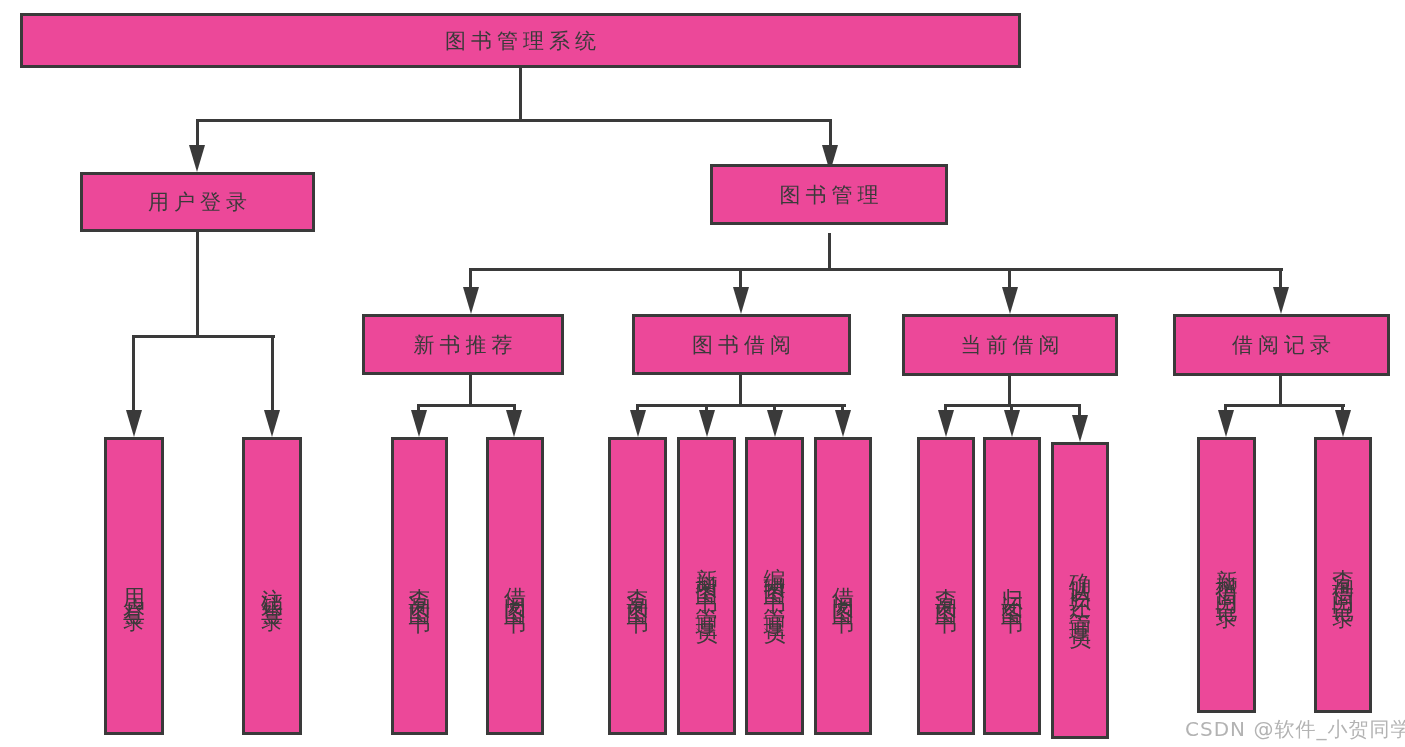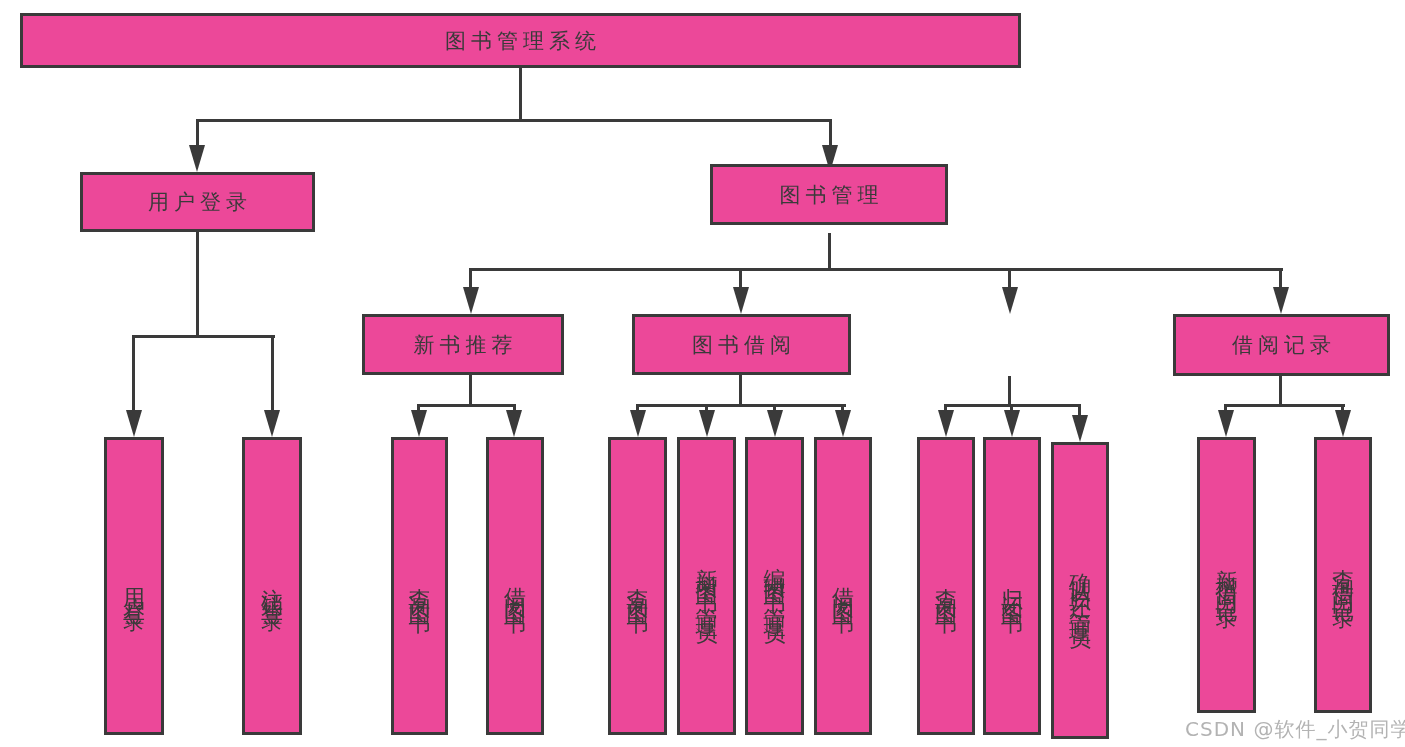--- a/index.html
+++ b/index.html
@@ -92,20 +92,23 @@
   <div class="arw" style="left:1002px;top:287px;"></div>
   <div class="vline" style="left:1279px;top:268px;height:21px;"></div>
   <div class="arw" style="left:1273px;top:287px;"></div>
 
   <div class="box" style="left:362px;top:314px;width:202px;height:61px;">
     <span class="hlabel">新书推荐</span>
   </div>
   <div class="box" style="left:632px;top:314px;width:219px;height:61px;">
     <span class="hlabel">图书借阅</span>
   </div>
+  <div class="box" style="left:902px;top:314px;width:216px;height:62px;">
+    <span class="hlabel">当前借阅</span>
+  </div>
   <div class="box" style="left:1173px;top:314px;width:217px;height:62px;">
     <span class="hlabel">借阅记录</span>
   </div>
 
   <div class="vline" style="left:469px;top:375px;height:32px;"></div>
   <div class="hline" style="left:417px;top:404px;width:99px;"></div>
   <div class="vline" style="left:417px;top:404px;height:9px;"></div>
   <div class="arw" style="left:411px;top:410px;"></div>
   <div class="vline" style="left:513px;top:404px;height:9px;"></div>
   <div class="arw" style="left:506px;top:410px;"></div>

